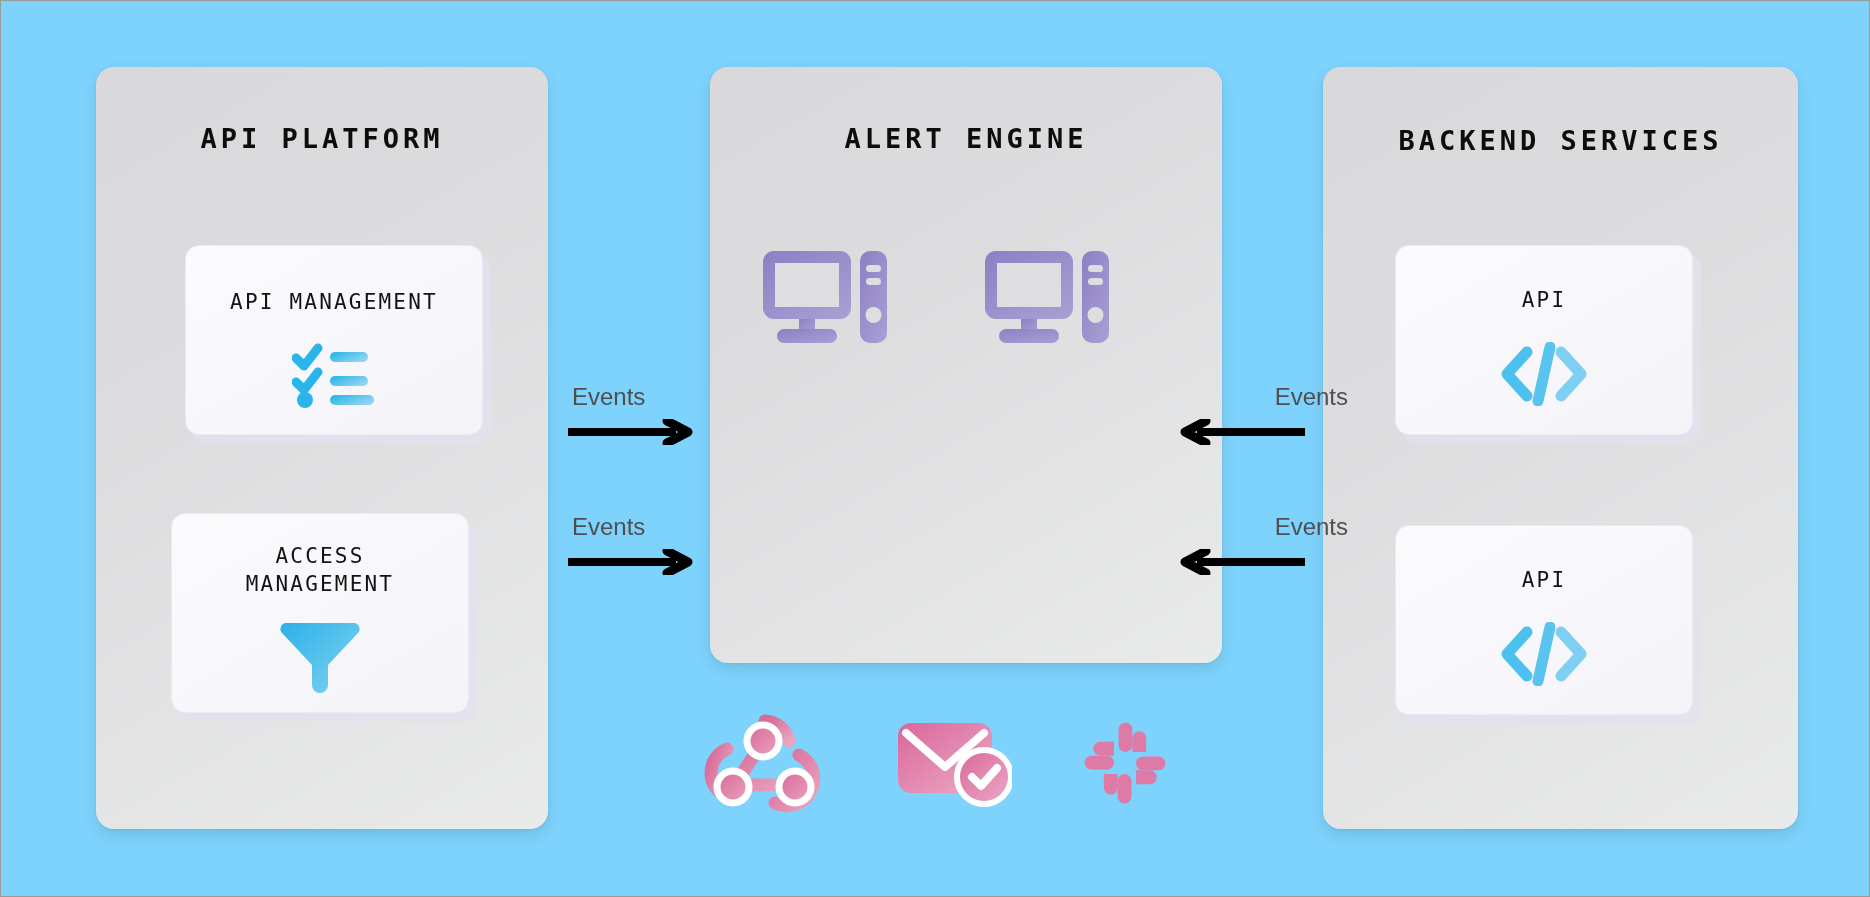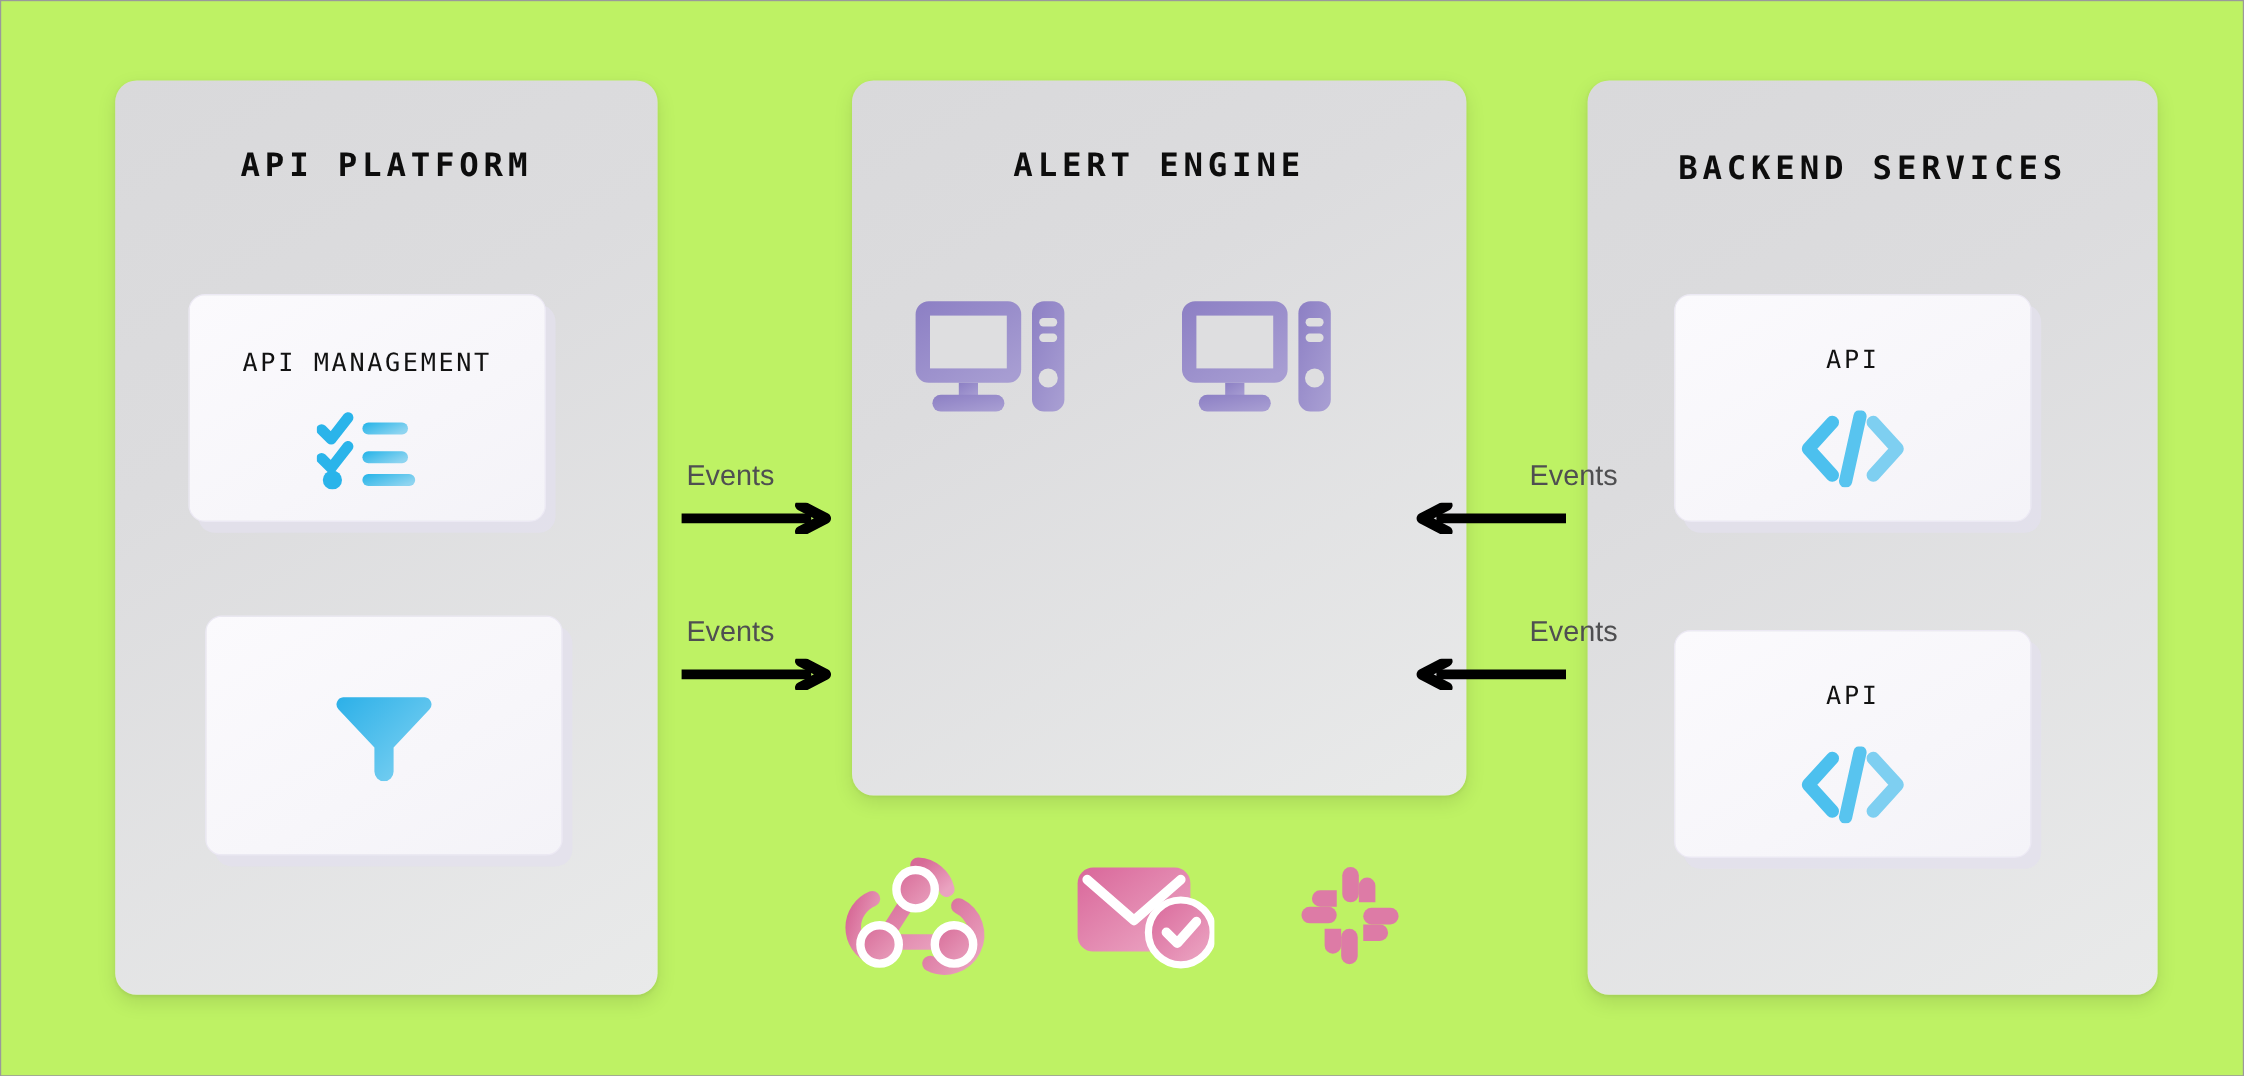--- a/index.html
+++ b/index.html
@@ -7,21 +7,21 @@
     padding: 0;
     background: #ffffff;
   }
   body {
     font-family: "Liberation Sans", sans-serif;
   }
   #canvas {
     position: relative;
     width: 1870px;
     height: 897px;
-    background: #bef264;
+    background: #7dd3fc;
     border: 1px solid #9a9a9a;
     box-sizing: border-box;
     overflow: hidden;
   }
 
   
   .panel {
     position: absolute;
     border-radius: 18px;
     background: linear-gradient(150deg, #d9d9db 0%, #dcdcde 35%, #e9eaea 100%);
@@ -80,21 +80,21 @@
     white-space: pre-line;
   }
   .card-icon {
     flex: 1;
     display: flex;
     align-items: center;
     justify-content: center;
     width: 100%;
   }
 
-  #card-api-mgmt   { left: 156px; top: 244px; width: 298px; height: 190px; }
+  #card-api-mgmt   { left: 184px; top: 244px; width: 298px; height: 190px; }
   #card-api-mgmt   .card-title { margin-top: 42px; }
   #card-access     { left: 170px; top: 512px; width: 298px; height: 200px; }
   #card-access     .card-title { margin-top: 28px; }
   #card-backend-1  { left: 1394px; top: 244px; width: 298px; height: 190px; }
   #card-backend-1  .card-title { margin-top: 40px; }
   #card-backend-2  { left: 1394px; top: 524px; width: 298px; height: 190px; }
   #card-backend-2  .card-title { margin-top: 40px; }
 
   
   #computers {
@@ -180,20 +180,22 @@
           <rect x="38" y="34" width="38" height="10" rx="5" fill="url(#gBlue1)"></rect>
           <rect x="38" y="53" width="44" height="10" rx="5" fill="url(#gBlue1)"></rect>
         </svg>
       </div>
     </div>
   </div>
 
   <div class="card-wrap" id="card-access">
     <div class="card-shadow"></div>
     <div class="card">
+      <div class="card-title">ACCESS
+MANAGEMENT</div>
       <div class="card-icon">
         <svg width="80" height="76" viewBox="0 0 80 76" aria-hidden="true">
           <defs>
             <linearGradient id="gFunnel" x1="0" y1="0" x2="1" y2="0.9">
               <stop offset="0%" stop-color="#2cb0e8"></stop>
               <stop offset="100%" stop-color="#7fd2f2"></stop>
             </linearGradient>
           </defs>
           <path d="M6 6 H74 A6 6 0 0 1 78 16 L48 48 V68 A6 6 0 0 1 32 68 V48 L2 16 A6 6 0 0 1 6 6 Z" fill="url(#gFunnel)"></path>
         </svg>

